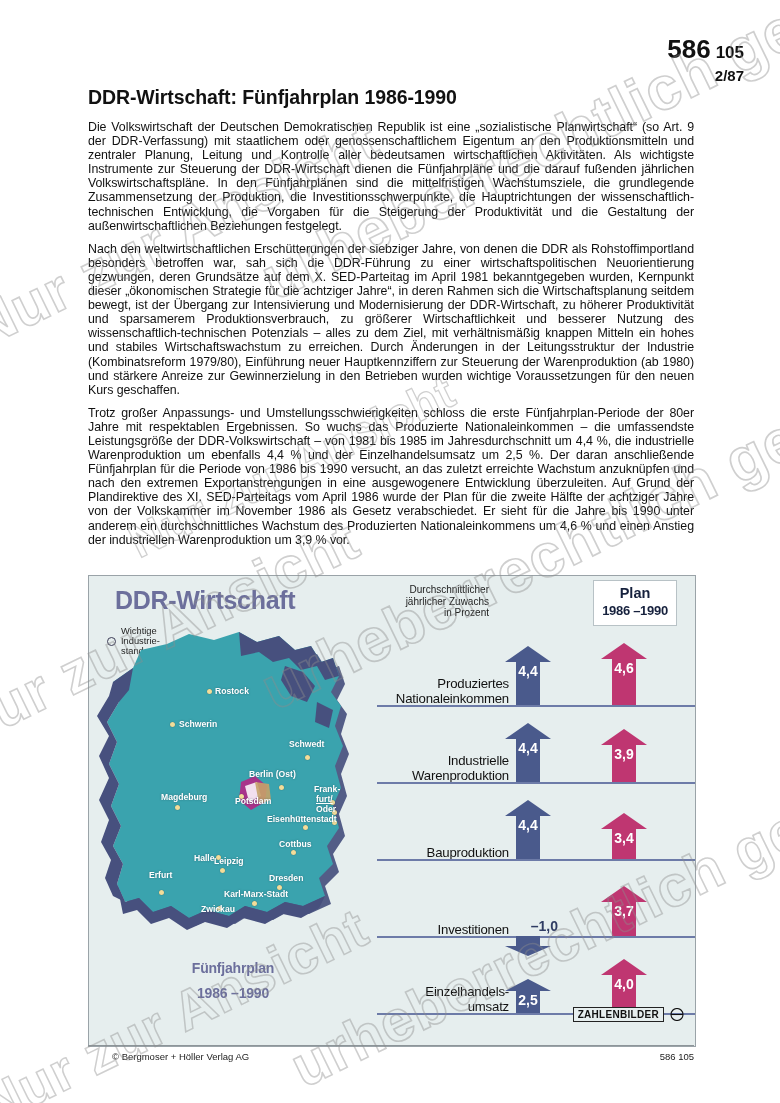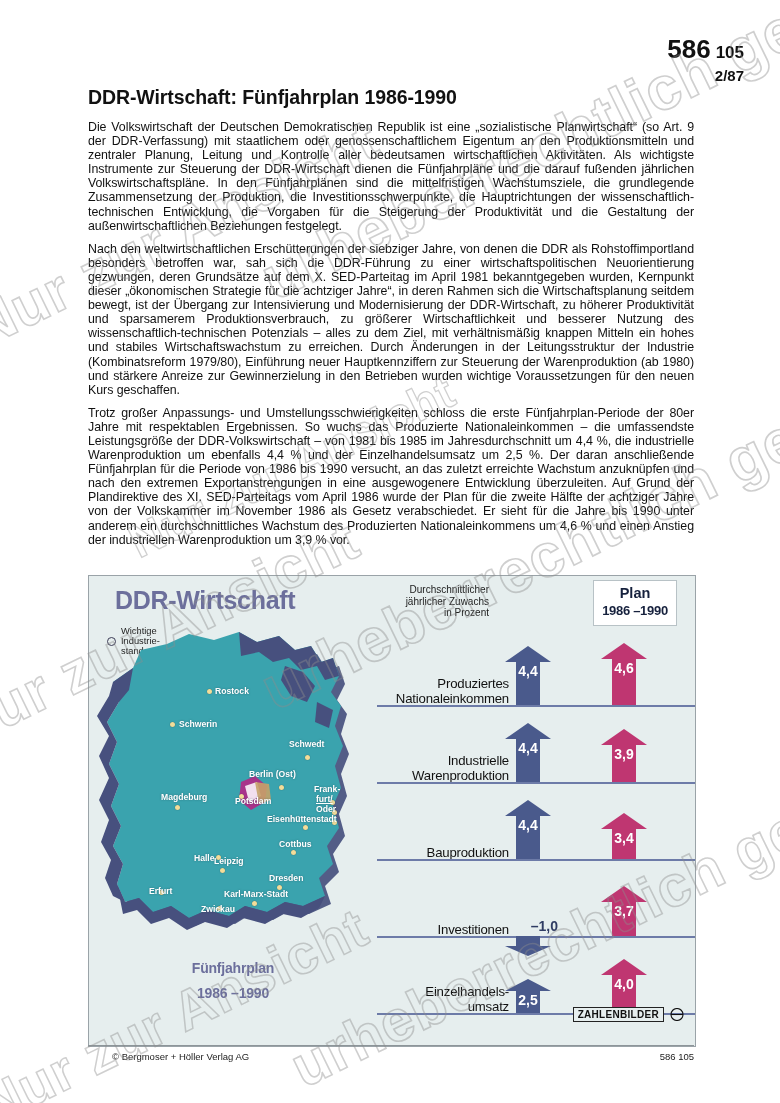--- a/index.html
+++ b/index.html
@@ -226,21 +226,21 @@
             <div class="city" style="left: 178px; top: 238px;">Eisenhüttenstadt</div>
             <div class="dot" style="left: 202px; top: 274px;"></div>
             <div class="city" style="left: 190px; top: 263px;">Cottbus</div>
             <div class="dot" style="left: 127px; top: 279px;"></div>
             <div class="city" style="left: 105px; top: 277px;">Halle</div>
             <div class="dot" style="left: 131px; top: 292px;"></div>
             <div class="city" style="left: 125px; top: 280px;">Leipzig</div>
             <div class="dot" style="left: 188px; top: 309px;"></div>
             <div class="city" style="left: 180px; top: 297px;">Dresden</div>
             <div class="dot" style="left: 70px; top: 314px;"></div>
-            <div class="city" style="left: 60px; top: 310px;">Erfurt</div>
+            <div class="city" style="left: 60px; top: 294px;">Erfurt</div>
             <div class="dot" style="left: 163px; top: 325px;"></div>
             <div class="city" style="left: 135px; top: 313px;">Karl-Marx-Stadt</div>
             <div class="dot" style="left: 128px; top: 330px;"></div>
             <div class="city" style="left: 112px; top: 328px;">Zwickau</div>
           </div>
 
         <div class="map-foot">
           <div>Fünfjahrplan</div>
           <div>1986 –1990</div>
         </div>

